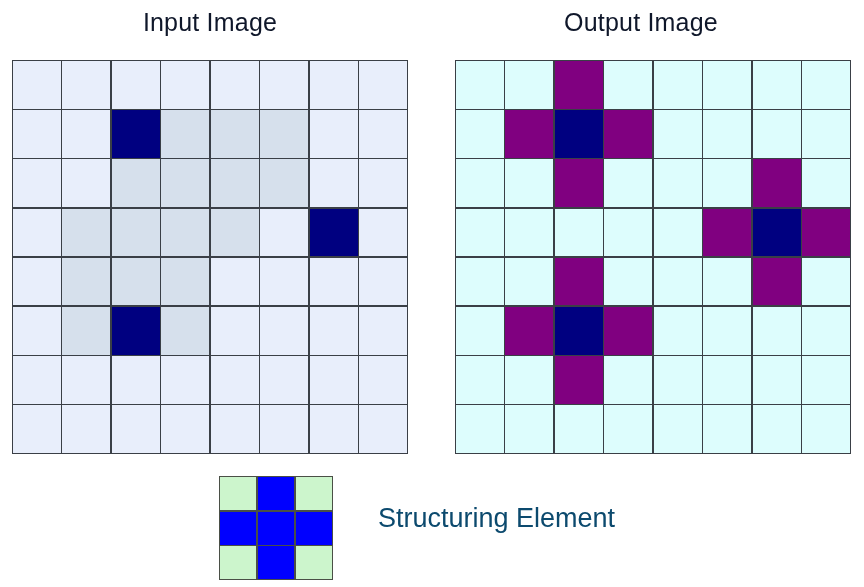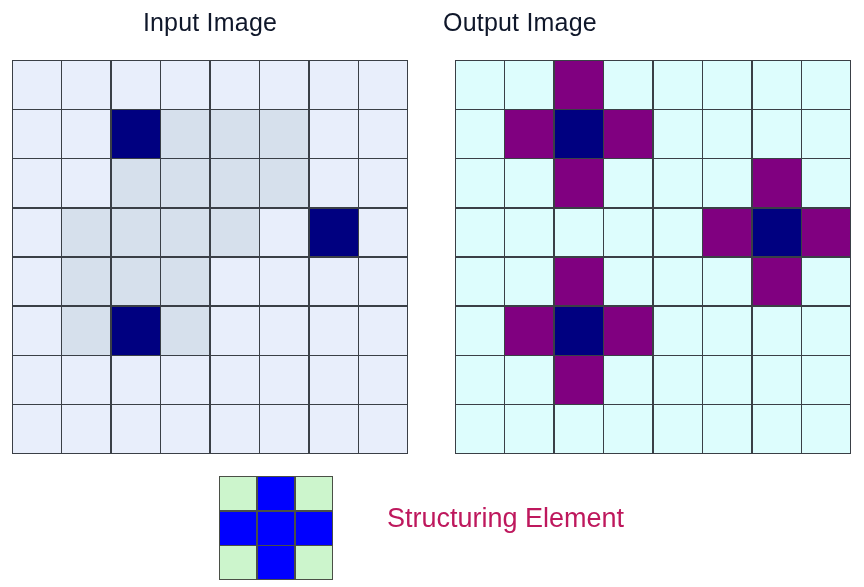--- a/index.html
+++ b/index.html
@@ -20,21 +20,21 @@
   .panel-title {
     position: absolute;
     font-size: 25px;
     font-weight: 400;
     color: #0f172a;
     letter-spacing: 0.2px;
     white-space: nowrap;
     line-height: 1;
   }
   #title-input  { left: 0;   top: 10px; width: 420px; text-align: center; }
-  #title-output { left: 443px; top: 10px; width: 420px; text-align: left; }
+  #title-output { left: 431px; top: 10px; width: 420px; text-align: center; }
 
   
   .grid {
     position: absolute;
     display: grid;
     box-sizing: border-box;
     border: 1.5px solid #3a3f46;
     background: #3a3f46;
     gap: 1.5px;
   }
@@ -86,22 +86,21 @@
   #grid-se .cell.blue         { background: #0000ff; }
 
   #se-label {
     position: absolute;
     left: 378px;
     top: 505px;
     font-size: 27px;
     font-weight: 400;
     white-space: nowrap;
     line-height: 1;
-    color: #be185d;
-    margin-left: 9px;
+    color: #0c4a6e;
   }
 </style>
 </head>
 <body>
 
 <div class="panel-title" id="title-input">Input Image</div>
 
 <div class="panel-title" id="title-output">Output Image</div>
 
 <div class="grid" id="grid-input">

